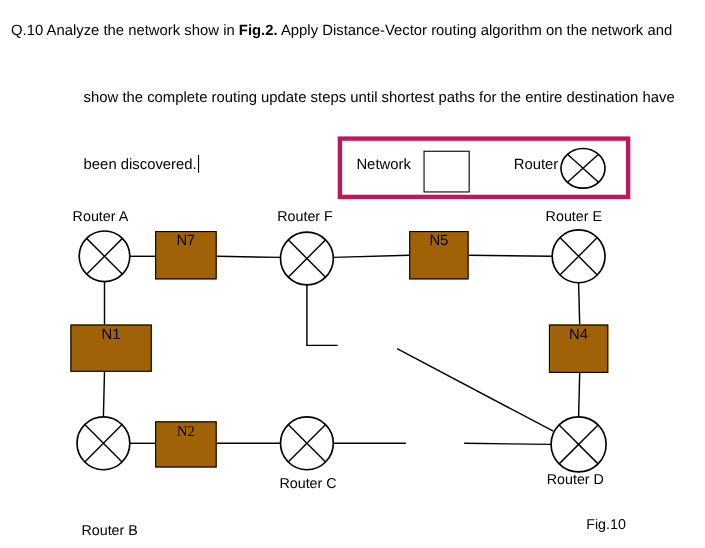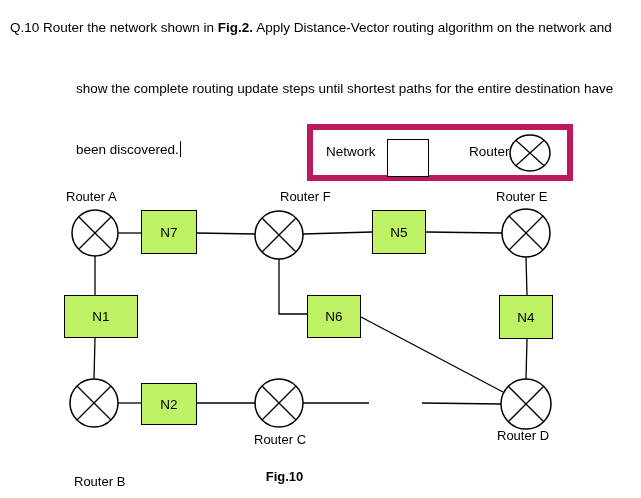--- a/index.html
+++ b/index.html
@@ -32,21 +32,21 @@
     vertical-align: -3px;
     margin-left: 1px;
   }
   
   .legend {
     position: absolute;
     left: 307px;
     top: 124px;
     width: 266px;
     height: 57px;
-    border: 6px solid #be185d;
+    border: 4px solid #be185d;
     box-sizing: border-box;
   }
   .legend-label {
     position: absolute;
     font-size: 13.5px;
     top: 14px;
   }
   .legend-network-label { left: 13px; }
   .legend-router-label { left: 156px; }
   .legend-square {
@@ -57,51 +57,51 @@
     height: 38px;
     border: 1.5px solid #000000;
     box-sizing: border-box;
     background: #ffffff;
   }
   
   .netbox {
     position: absolute;
     border: 1.5px solid #000000;
     box-sizing: border-box;
-    background: #bef264;
+    background: #a16207;
     display: flex;
-    align-items: center;
+    align-items: flex-start;
     justify-content: center;
     font-size: 13.5px;
     z-index: 2;
   }
   .n7 { left: 141px; top: 210px; width: 56px; height: 44px; }
   .n5 { left: 372px; top: 210px; width: 54px; height: 44px; }
   .n1 { left: 64px;  top: 295px; width: 74px; height: 43px; }
   .n6 { left: 307px; top: 295px; width: 54px; height: 43px; }
   .n4 { left: 499px; top: 295px; width: 54px; height: 44px; }
-  .n2 { left: 141px; top: 383px; width: 56px; height: 42px; }
+  .n2 { left: 141px; top: 383px; width: 56px; height: 42px; font-family: Liberation Serif, serif; }
   .n3 { left: 369px; top: 383px; width: 53px; height: 42px; }
   
   .rlabel { position: absolute; font-size: 13px; white-space: nowrap; }
   .rl-a { left: 66px;  top: 189px; }
-  .rl-f { left: 252px; top: 189px; margin-left: 28px; }
+  .rl-f { left: 252px; top: 189px; }
   .rl-e { left: 496px; top: 189px; }
   .rl-b { left: 74px;  top: 432px; margin-top: 42px; }
   .rl-c { left: 254px; top: 432px; }
   .rl-d { left: 497px; top: 428px; }
   
   .caption {
     position: absolute;
     left: 0;
     top: 469px;
     width: 569px;
-    text-align: center;
+    text-align: right;
     font-size: 13px;
-    font-weight: bold;
+    font-weight: normal;
   }
   
   .shapes {
     position: absolute;
     left: 0;
     top: 0;
     z-index: 1;
   }
   .shapes circle, .shapes ellipse {
     fill: #ffffff;
@@ -113,21 +113,21 @@
     stroke: #000000;
     stroke-width: 1.3;
   }
 </style>
 </head>
 <body>
 
 <div class="page">
 
   <div class="qtext">
-    <div><span>Q.10 Router the network shown in </span><b>Fig.2.</b><span> Apply Distance-Vector routing algorithm on the network and</span></div>
+    <div><span>Q.10 Analyze the network show in </span><b>Fig.2.</b><span> Apply Distance-Vector routing algorithm on the network and</span></div>
     <div class="qcont">show the complete routing update steps until shortest paths for the entire destination have</div>
     <div class="qcont"><span>been discovered.</span><span class="caret"></span></div>
   </div>
 
   <svg class="shapes" width="641" height="498" viewBox="0 0 641 498">
 
     <line x1="118" y1="233" x2="141" y2="233"></line>
     <line x1="197" y1="233" x2="255" y2="234"></line>
     <line x1="303" y1="234" x2="372" y2="232"></line>
     <line x1="426" y1="232" x2="502" y2="233"></line>
@@ -188,23 +188,20 @@
 
   <div class="netbox n7">
       <span>N7</span>
     </div>
   <div class="netbox n5">
       <span>N5</span>
     </div>
   <div class="netbox n1">
       <span>N1</span>
     </div>
-  <div class="netbox n6">
-      <span>N6</span>
-    </div>
   <div class="netbox n4">
       <span>N4</span>
     </div>
   <div class="netbox n2">
       <span>N2</span>
     </div>
 
   <div class="rlabel rl-a">Router A</div>
   <div class="rlabel rl-f">Router F</div>
   <div class="rlabel rl-e">Router E</div>

